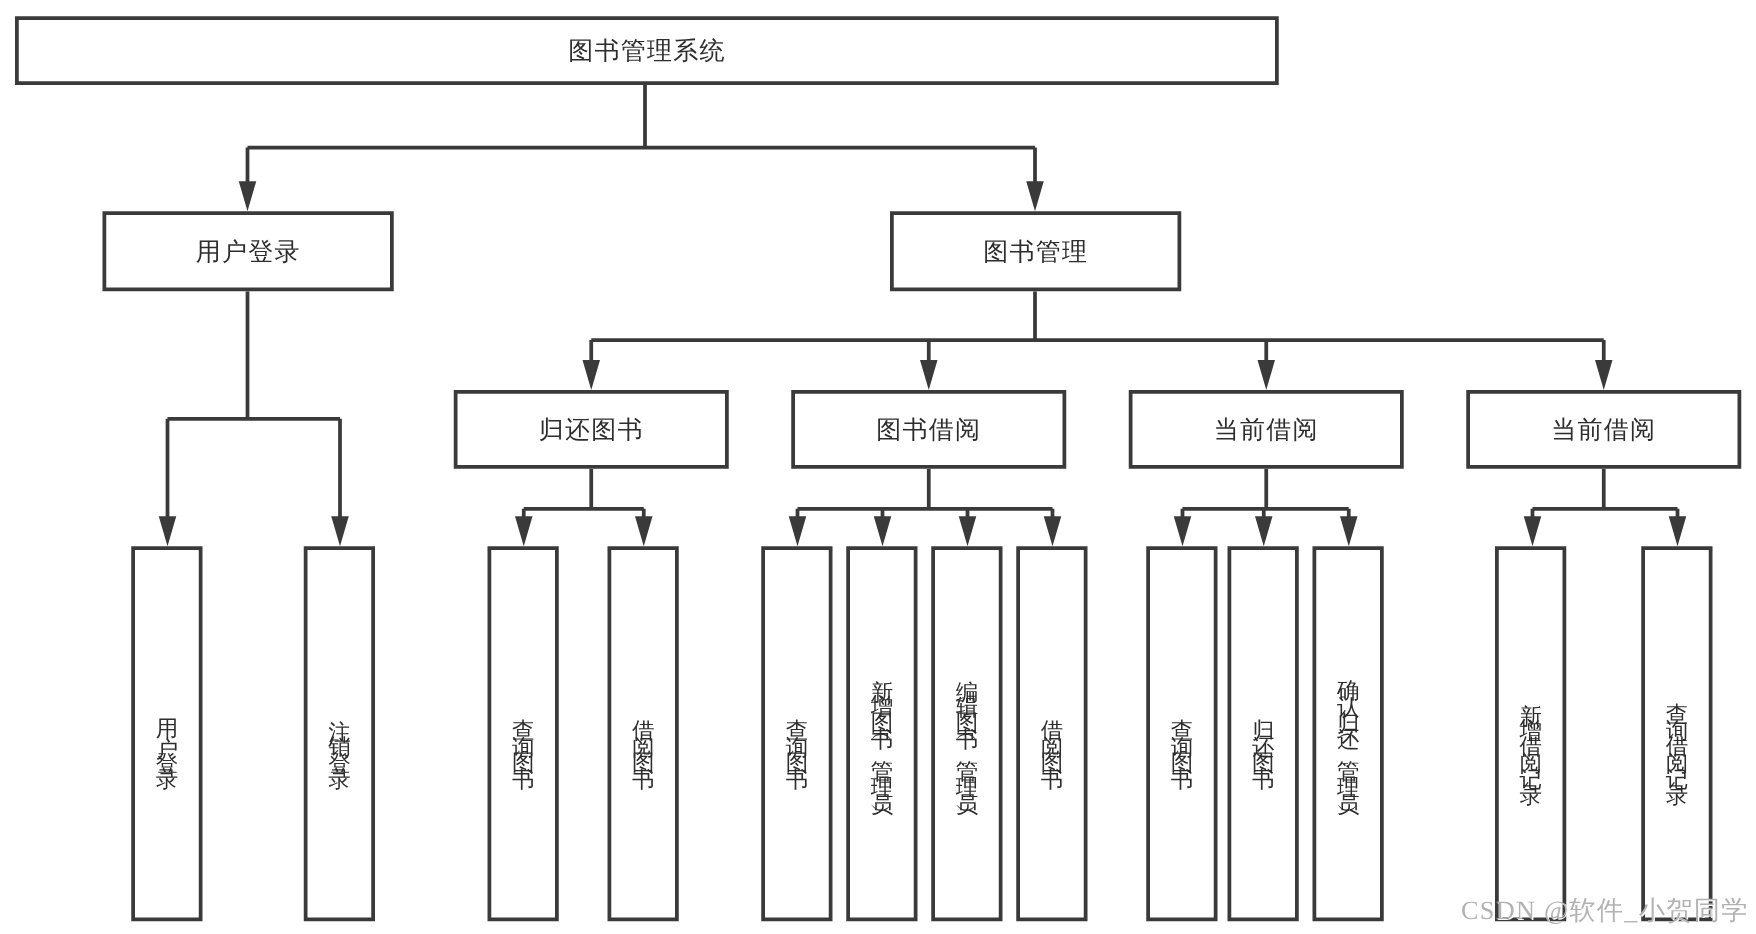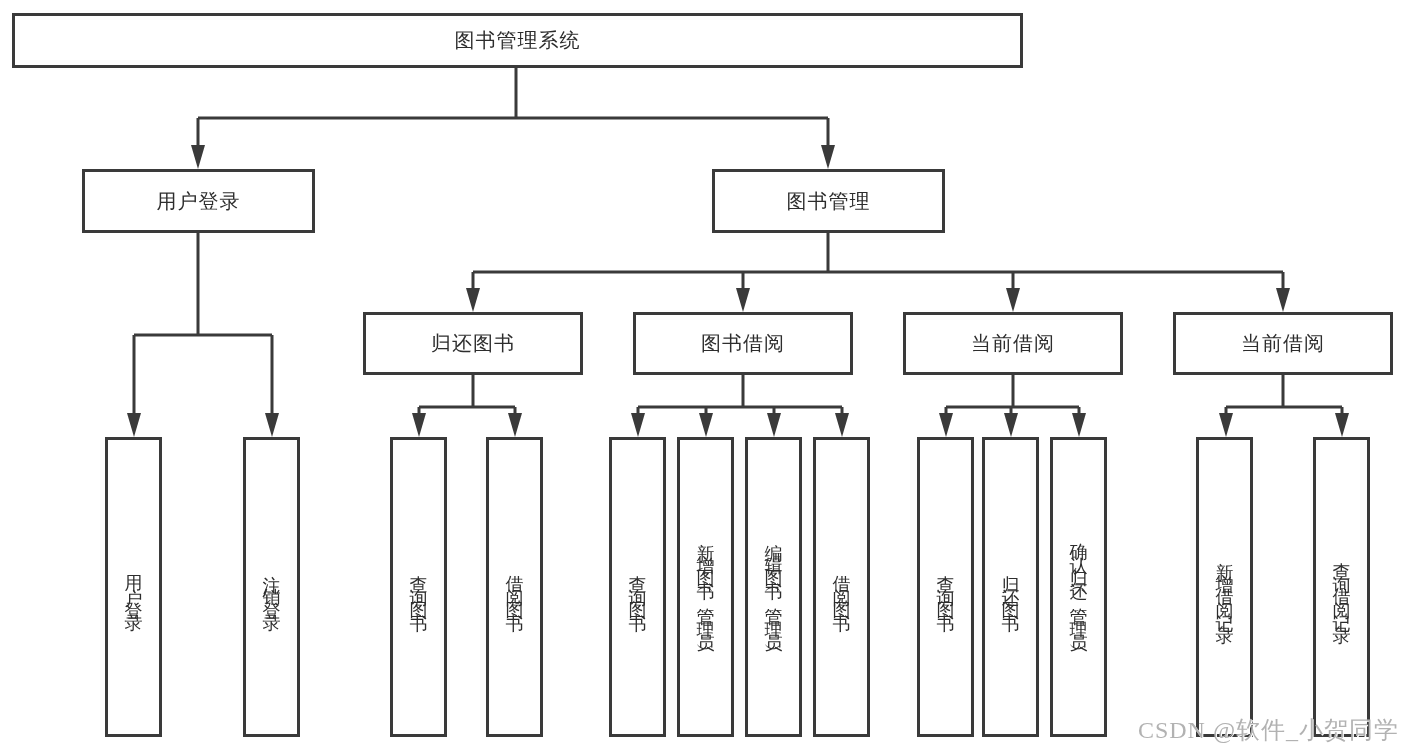--- a/index.html
+++ b/index.html
@@ -68,21 +68,21 @@
   #b-leaf-bb-borrow  { left: 813px; }
   #b-leaf-cb-query   { left: 917px; }
   #b-leaf-cb-return  { left: 982px; }
   #b-leaf-cb-confirm { left: 1050px; }
   #b-leaf-br-add     { left: 1196px; }
   #b-leaf-br-query   { left: 1313px; }
   .watermark {
     position: absolute;
     right: 6px;
     top: 714px;
-    font-size: 24px;
+    font-size: 21px;
     color: #b2b2b2;
     letter-spacing: 1px;
     text-shadow: 1px 1px 0 #ffffff;
   }
 </style>
 </head>
 <body>
 
 <div class="canvas">
 

